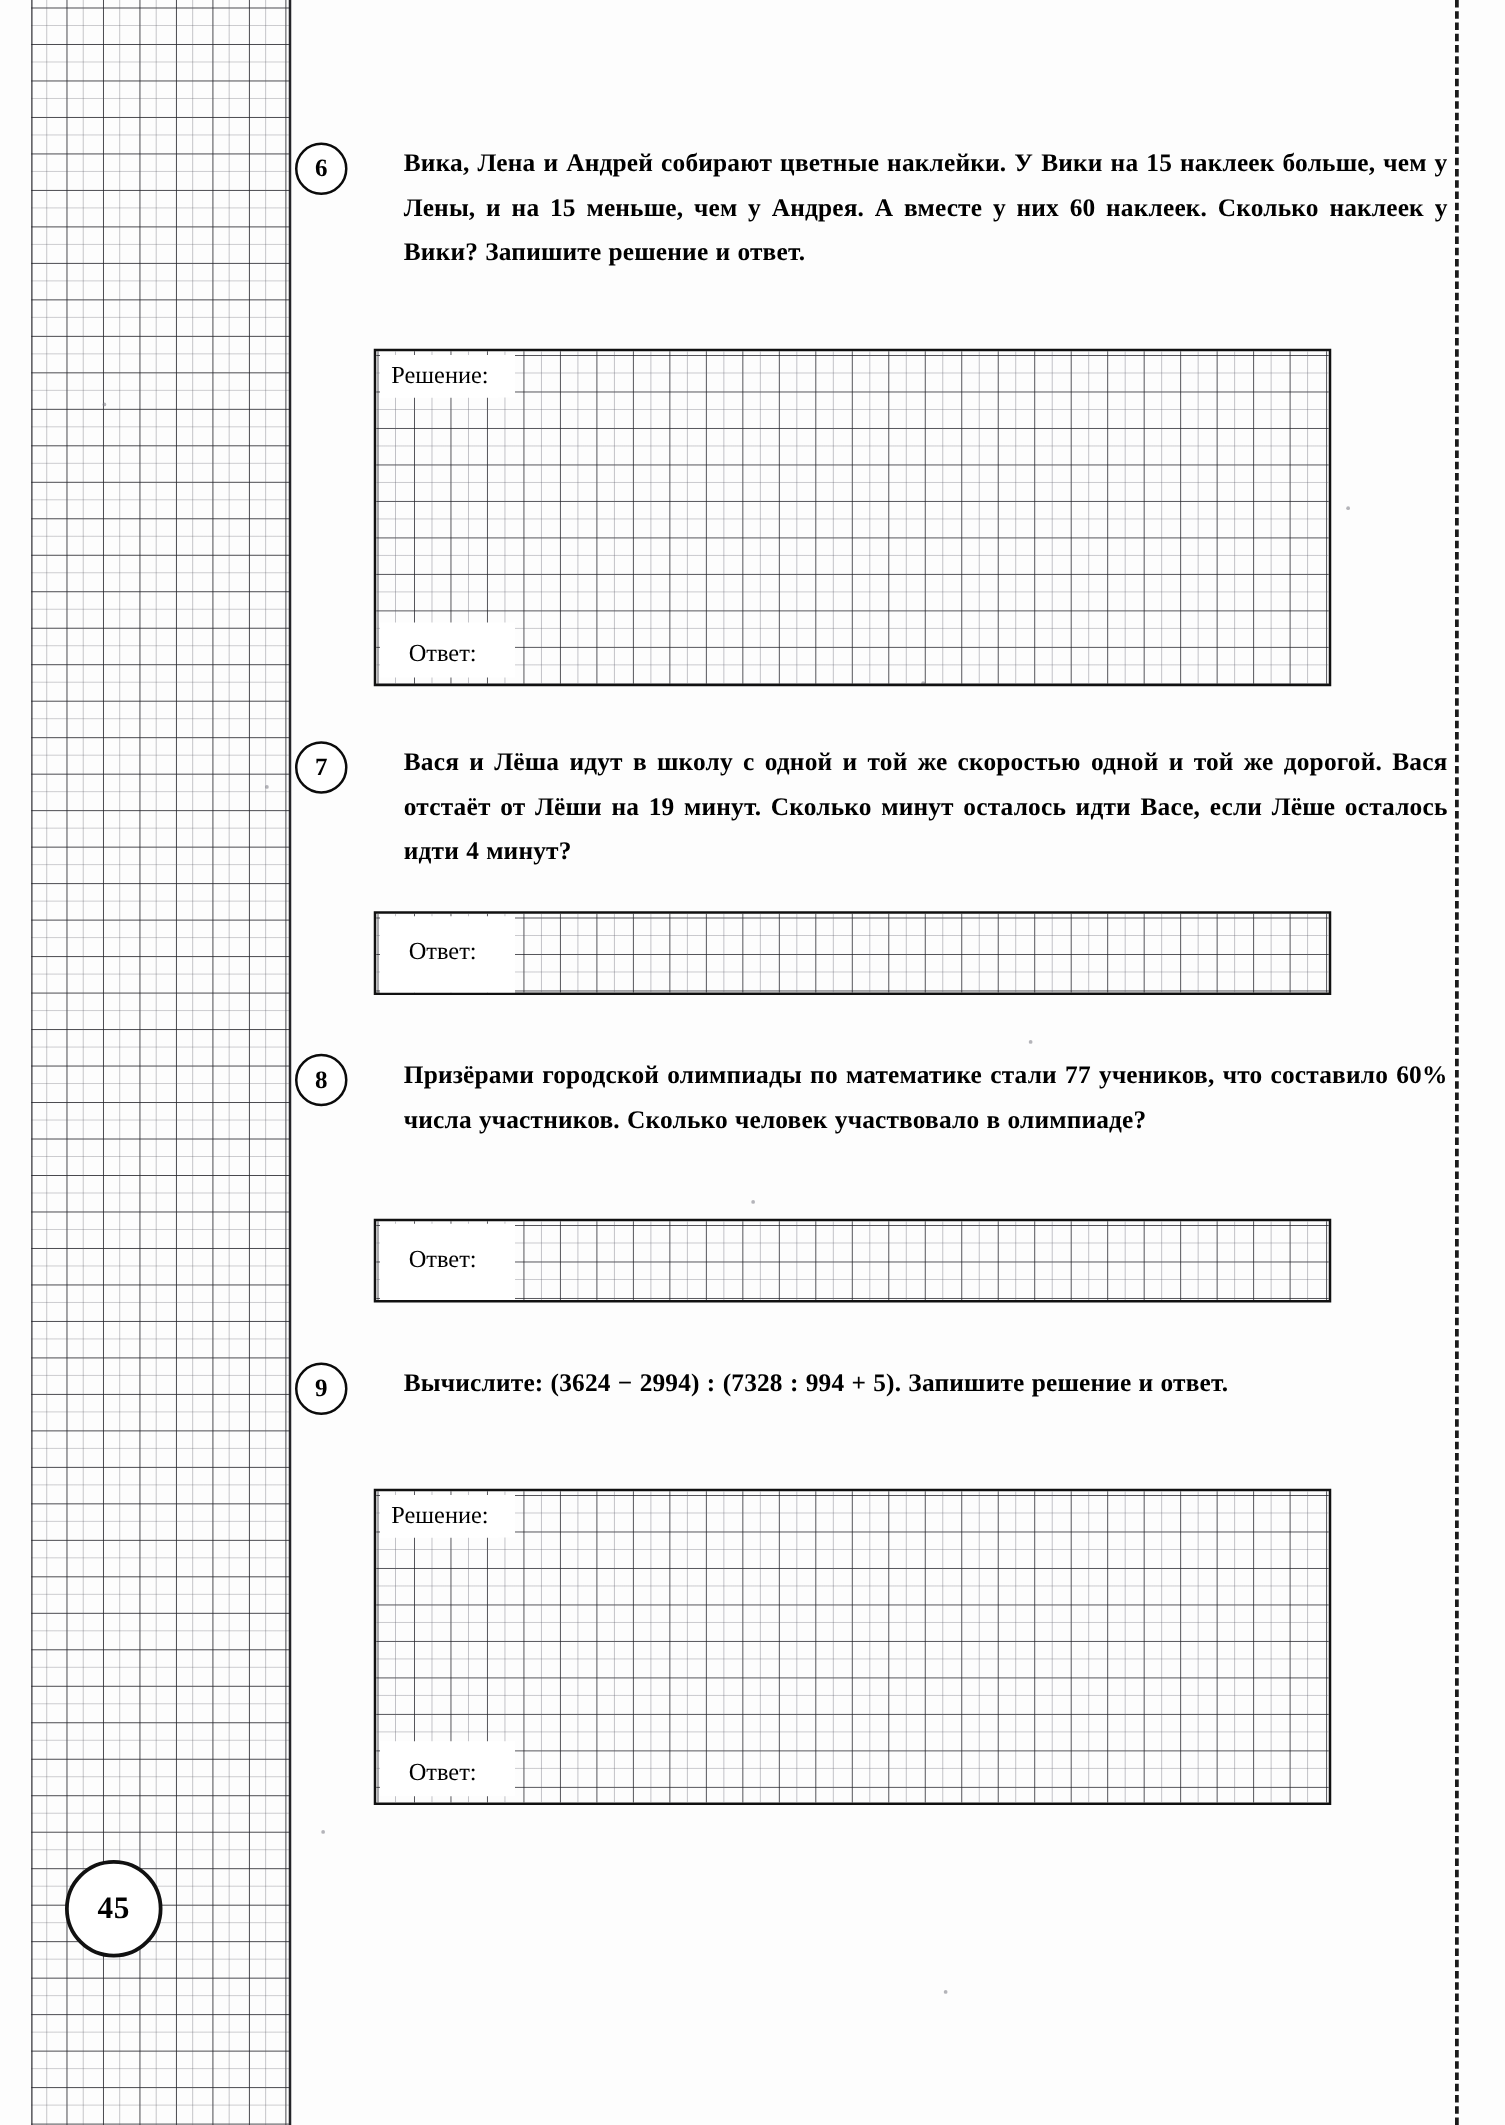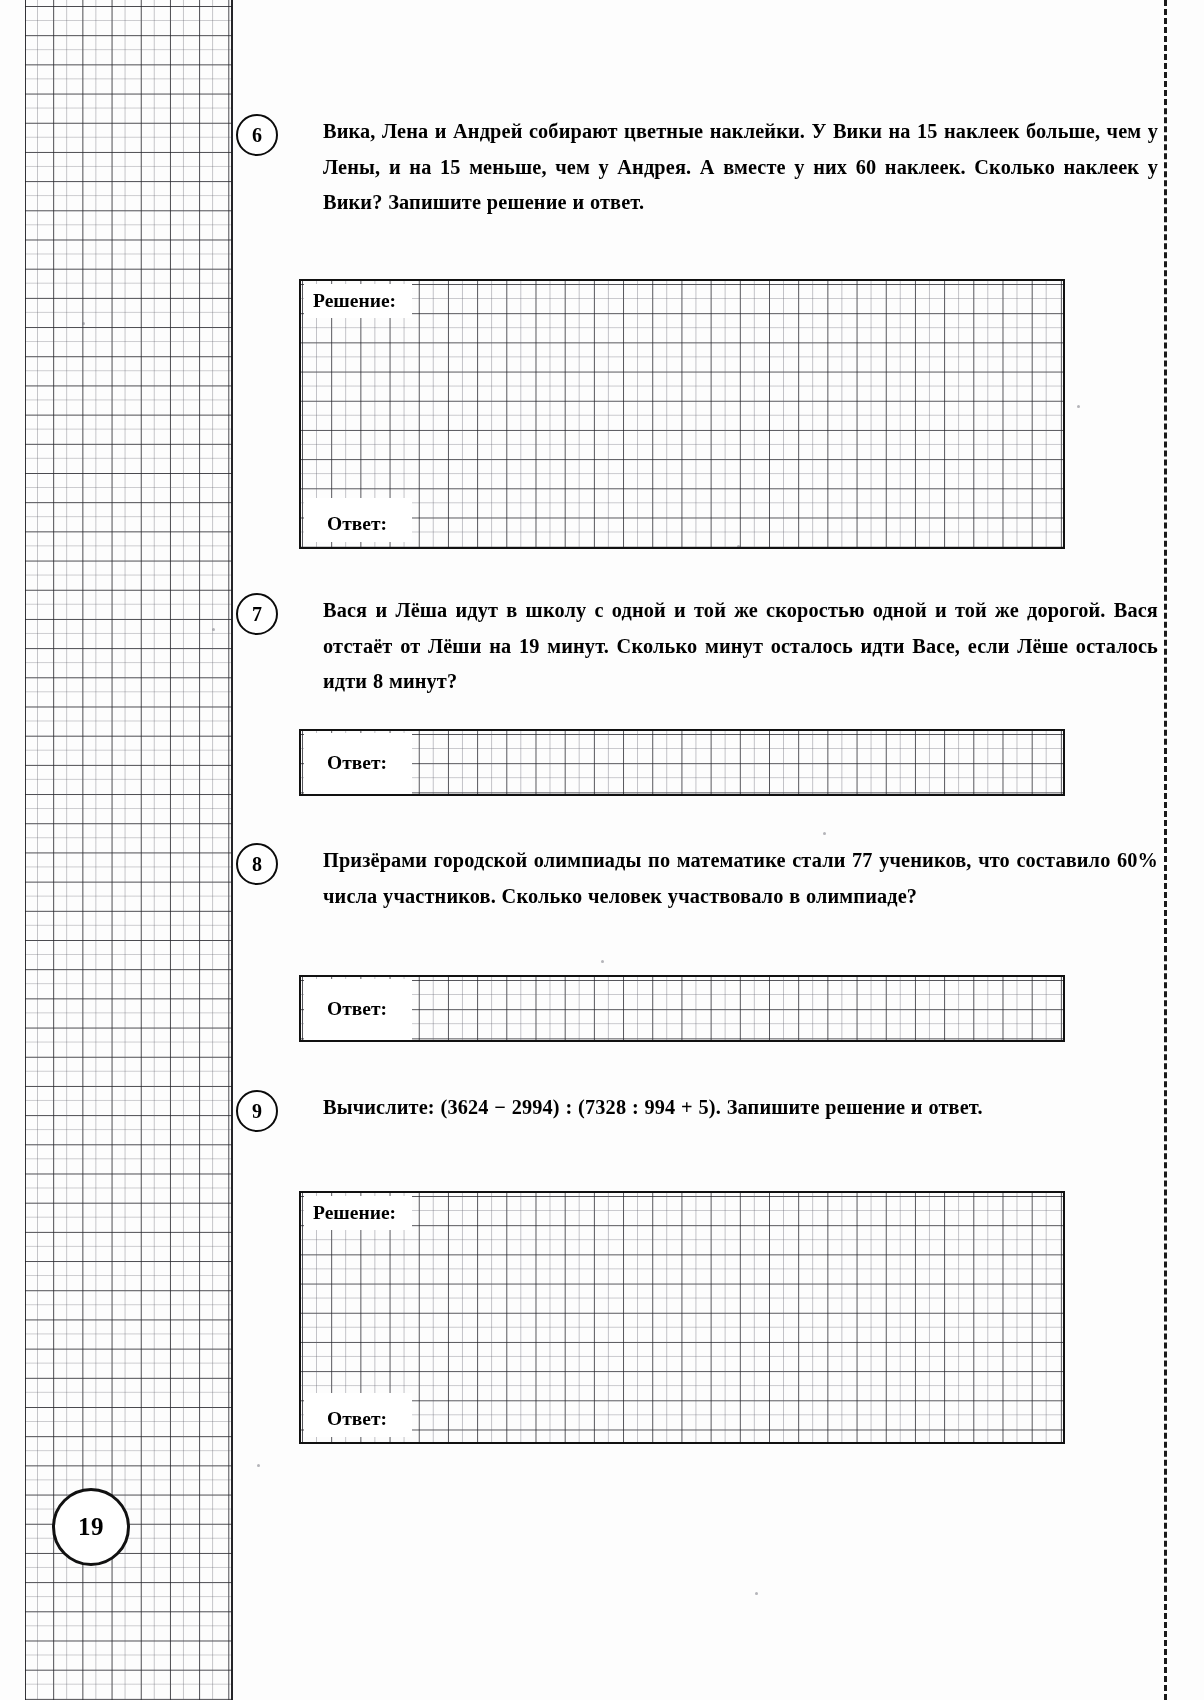--- a/index.html
+++ b/index.html
@@ -143,21 +143,21 @@
       linear-gradient(to right, rgba(95,95,108,0.38) 1px, transparent 1px),
       linear-gradient(to bottom, rgba(95,95,108,0.33) 1px, transparent 1px);
     background-size: 29.2px 29.2px;
     background-position: 15px 17px;
     pointer-events: none;
   }
   .label-chip {
     position: absolute;
     background: #ffffff;
     font-size: 19.5px;
-    font-weight: 700;
+    font-weight: 400;
     line-height: 26px;
     padding: 3px 8px 4px 9px;
     z-index: 3;
     white-space: nowrap;
   }
   .chip-top { left: 3px; top: 4px; }
   .chip-bottom { left: 3px; bottom: 6px; }
   .chip-mid { left: 3px; top: 50%; transform: translateY(-50%); }
 
   
@@ -205,21 +205,21 @@
 
   <div class="ansbox" style="top:279px; height:270px; width:766px;">
     <div class="chip-band" style="top:3px; height:34px;"></div>
     <div class="label-chip chip-top">Решение:</div>
     <div class="chip-band" style="bottom:5px; height:44px;"></div>
     <div class="label-chip chip-bottom" style="left:17px;">Ответ:</div>
   </div>
 
   <div class="task" style="top:593px;">
     <div class="task-num">7</div>
-    <div class="task-body">Вася и Лёша идут в школу с одной и той же скоростью одной и той же дорогой. Вася отстаёт от Лёши на 19 минут. Сколько минут осталось идти Васе, если Лёше осталось идти 8 минут?</div>
+    <div class="task-body">Вася и Лёша идут в школу с одной и той же скоростью одной и той же дорогой. Вася отстаёт от Лёши на 19 минут. Сколько минут осталось идти Васе, если Лёше осталось идти 4 минут?</div>
   </div>
 
   <div class="ansbox" style="top:729px; height:67px; width:766px;">
     <div class="chip-band" style="top:2px; height:62px;"></div>
     <div class="label-chip chip-mid" style="left:17px;">Ответ:</div>
   </div>
 
   <div class="task" style="top:843px;">
     <div class="task-num">8</div>
     <div class="task-body">Призёрами городской олимпиады по математике стали 77 учеников, что составило 60% числа участников. Сколько человек участвовало в олимпиаде?</div>
@@ -235,15 +235,15 @@
     <div class="task-body formula">Вычислите: (3624 − 2994) : (7328 : 994 + 5). Запишите решение и ответ.</div>
   </div>
 
   <div class="ansbox" style="top:1191px; height:253px; width:766px;">
     <div class="chip-band" style="top:3px; height:34px;"></div>
     <div class="label-chip chip-top">Решение:</div>
     <div class="chip-band" style="bottom:5px; height:44px;"></div>
     <div class="label-chip chip-bottom" style="left:17px;">Ответ:</div>
   </div>
 
-  <div class="page-number">19</div>
+  <div class="page-number">45</div>
 
 </div>
 
 </body></html>

